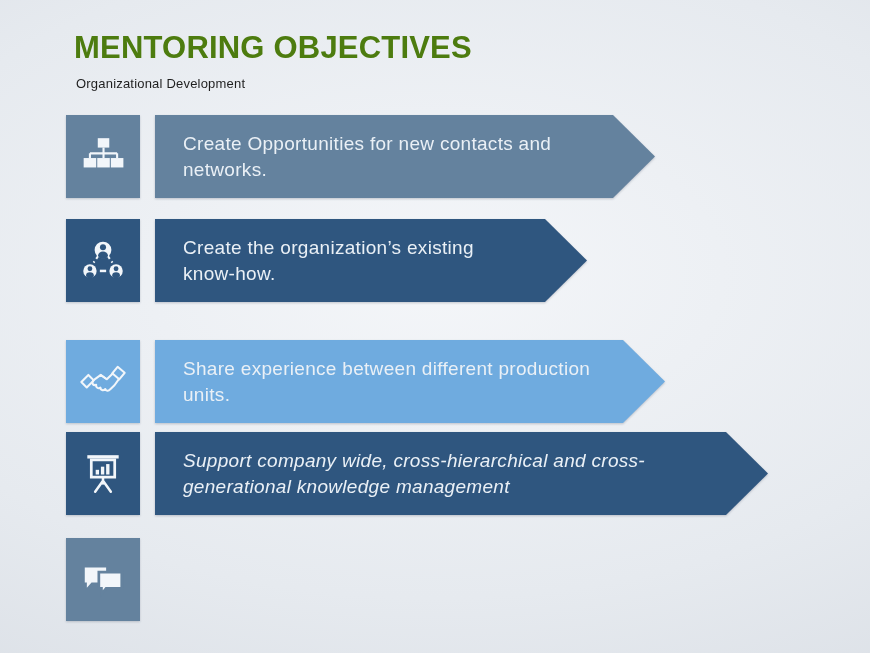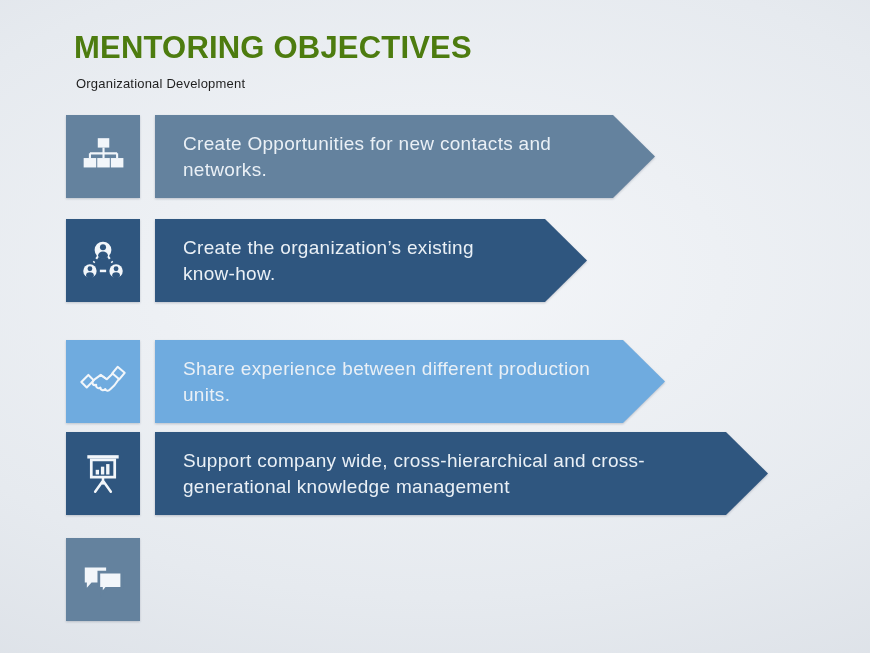--- a/index.html
+++ b/index.html
@@ -29,21 +29,21 @@
   .banner{
     height:83px;background:var(--row-color);
     clip-path:polygon(0 0, calc(100% - 42px) 0, 100% 50%, calc(100% - 42px) 100%, 0 100%);
     display:flex;align-items:center;
     box-sizing:border-box;padding-left:28px;padding-right:64px;
   }
   .banner-text{font-size:19px;color:#eaf0f6;letter-spacing:.3px;line-height:26px;}
   .row1 .banner{width:500px;}
   .row2 .banner{width:432px;}
   .row3 .banner{width:510px;}
-  .row4 .banner{width:613px;padding-right:122px;}
+  .row4 .banner{width:613px;padding-right:122px;font-style:italic;}
   .row5 .banner{width:235px;}
   .icon-box svg{display:block;}
 </style>
 </head>
 <body>
 
 <div class="title">MENTORING OBJECTIVES</div>
 <div class="subtitle">Organizational Development</div>
 
 <div class="row row1" style="--row-color: #64829e;">

